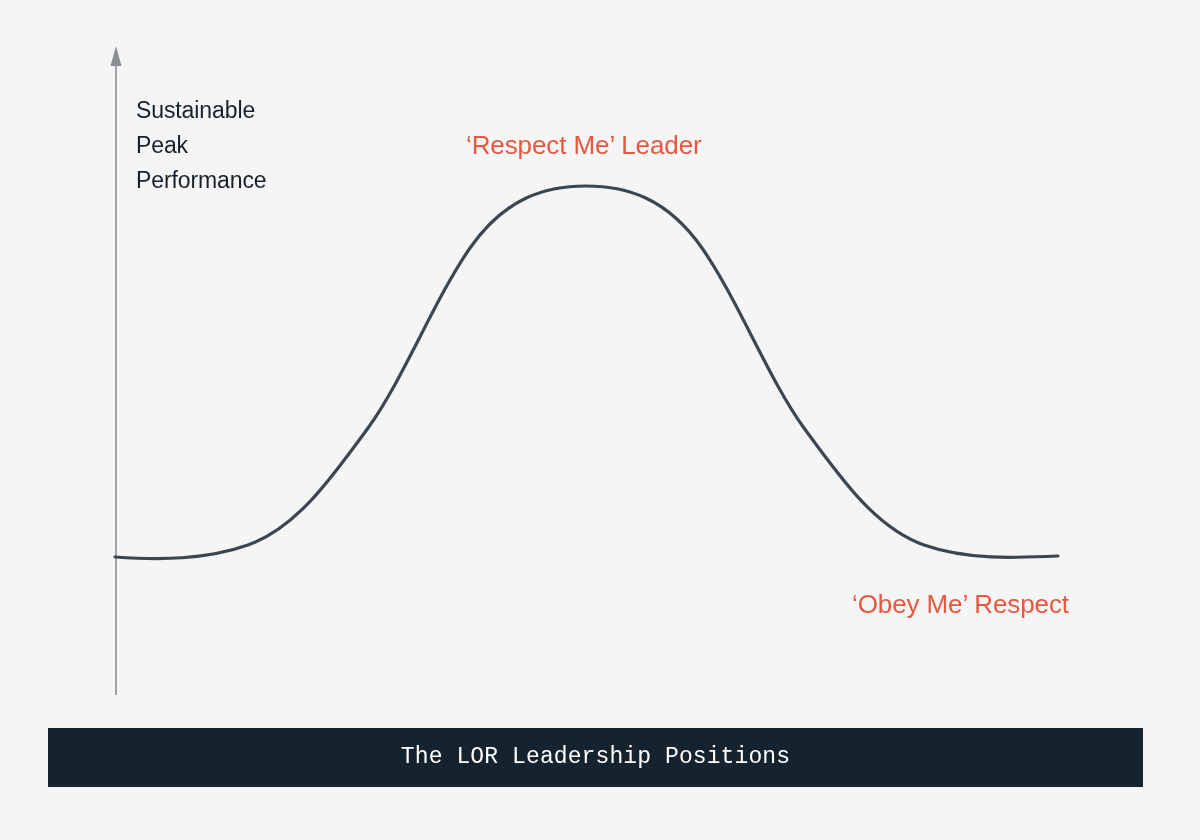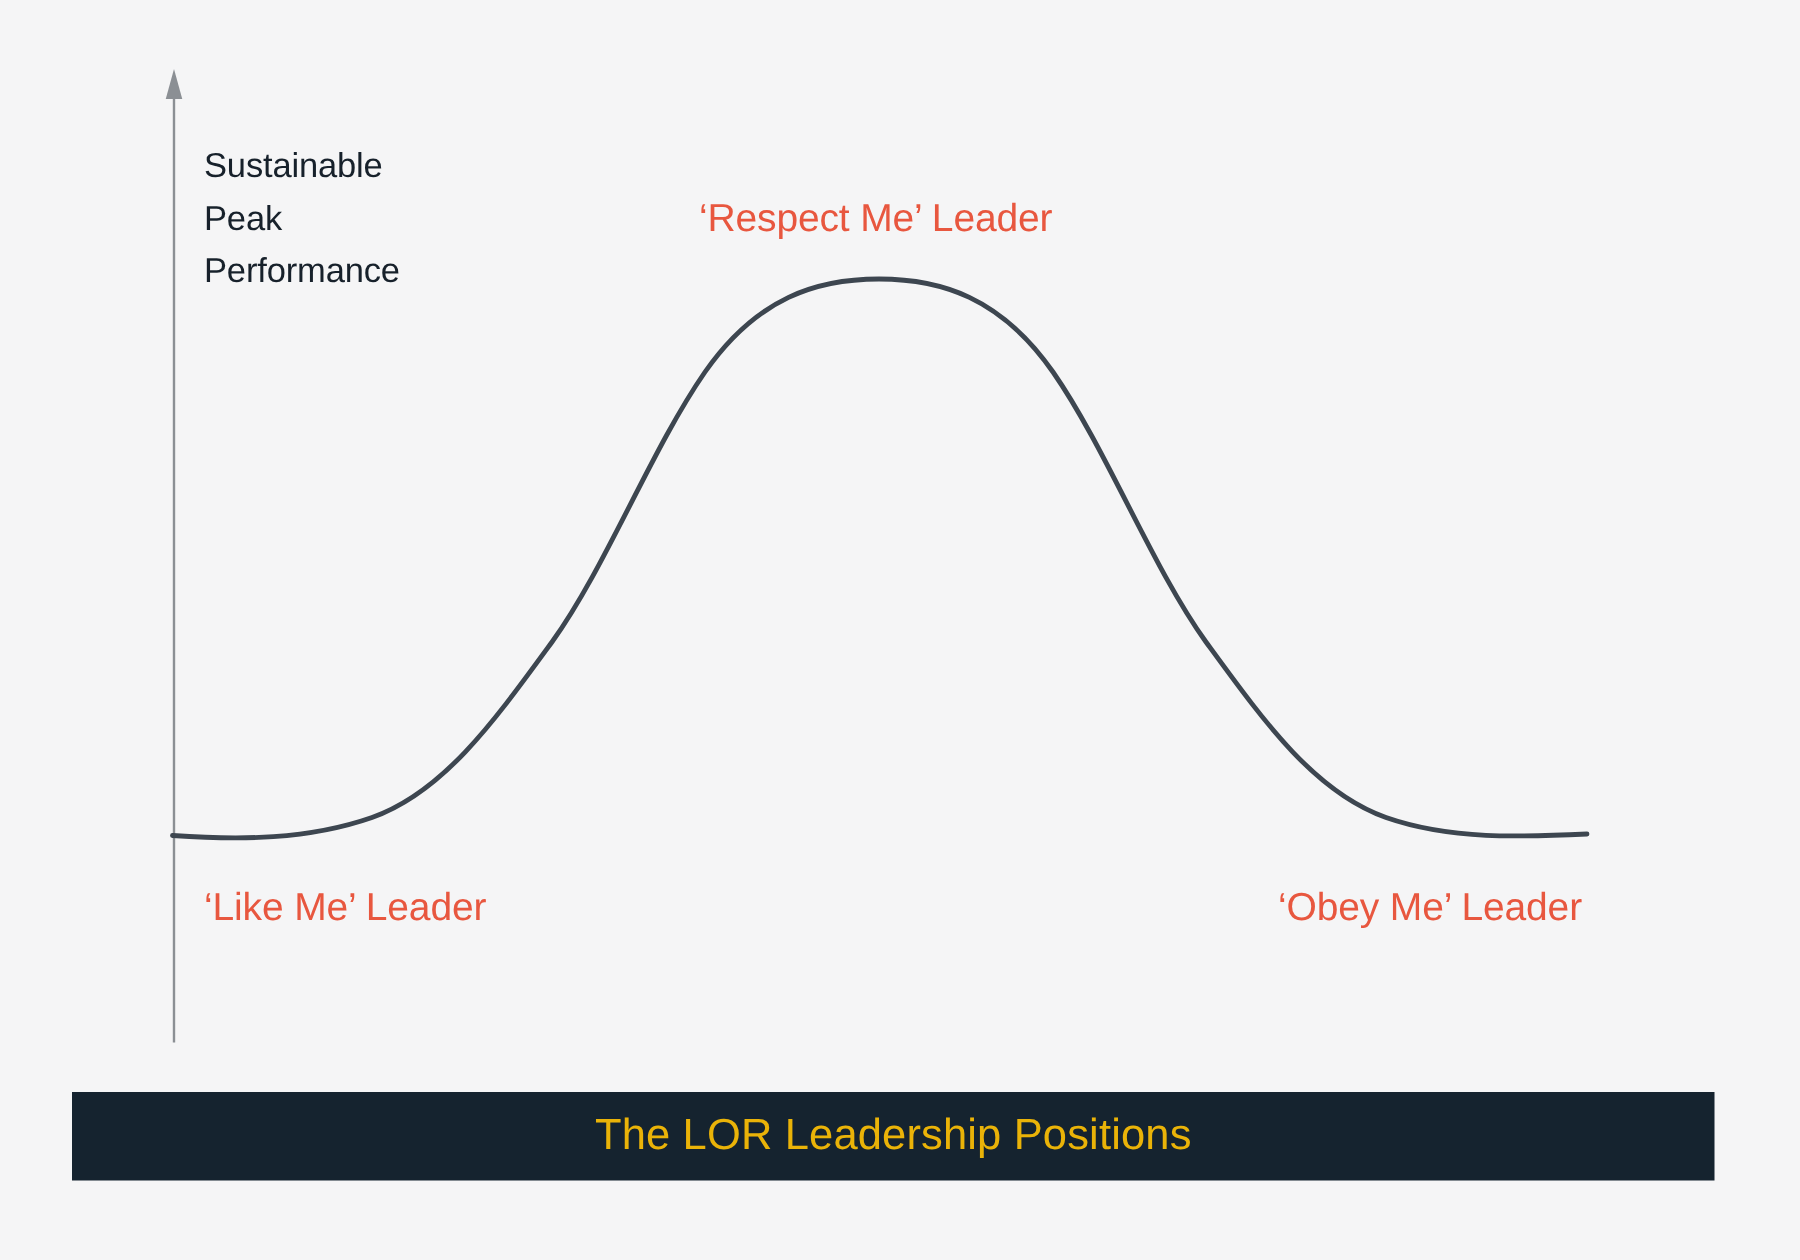--- a/index.html
+++ b/index.html
@@ -66,25 +66,26 @@
     left: 48px;
     top: 728px;
     width: 1095px;
     height: 59px;
     background: #15232f;
     display: flex;
     align-items: center;
     justify-content: center;
   }
   #caption-text {
-    color: #eab308;
-    font-size: 29px;
+    color: #ffffff;
+    font-size: 23px;
     font-weight: 400;
     letter-spacing: 0.1px;
     line-height: 1;
+    font-family: Liberation Mono, monospace;
   }
 </style>
 </head>
 <body>
 
 <div id="stage">
 
   <svg id="diagram-svg" viewBox="0 0 1200 840" aria-hidden="true">
 
     <g>
@@ -102,21 +103,20 @@
              C 842,480 876,528 924,545
              C 967,560 1014,558 1058,556" fill="none" stroke="#3d4650" stroke-width="3.2" stroke-linecap="round" stroke-linejoin="round"></path>
   </svg>
 
   <div class="axis-title">Sustainable
 Peak
 Performance</div>
 
   <div class="pos-label" id="label-respect">‘Respect Me’ Leader</div>
 
-  <div class="pos-label" id="label-like">‘Like Me’ Leader</div>
 
-  <div class="pos-label" id="label-obey">‘Obey Me’ Leader</div>
+  <div class="pos-label" id="label-obey">‘Obey Me’ Respect</div>
 
   <div id="caption-bar">
     <span id="caption-text">The LOR Leadership Positions</span>
   </div>
 
 </div>
 
 </body></html>

